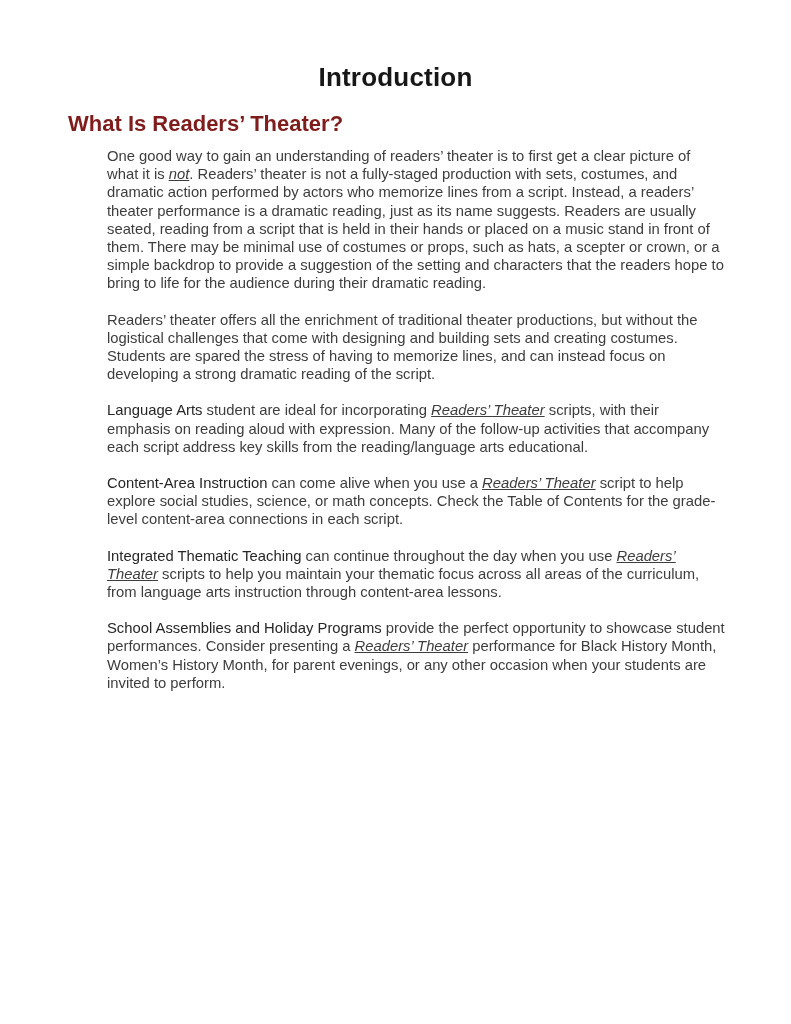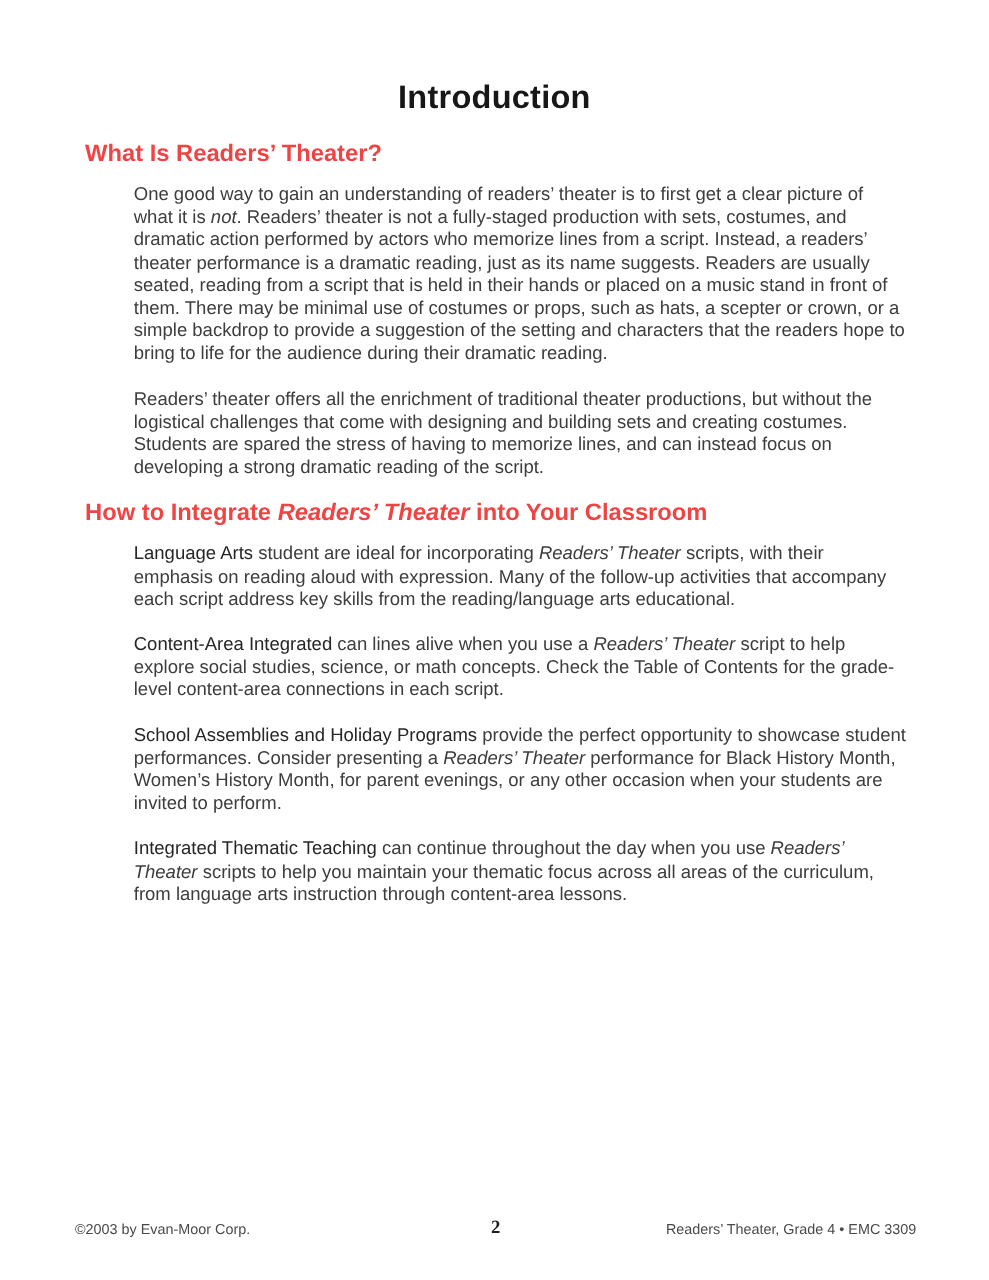--- a/index.html
+++ b/index.html
@@ -23,42 +23,43 @@
     margin: 0 0 22px 0;
     text-align: center;
     font-size: 26px;
     line-height: 30px;
     font-weight: 700;
     color: #171717;
     letter-spacing: 0.2px;
   }
   .section-heading {
     margin: 6px 0 14px 0;
-    font-size: 19px;
+    font-size: 22px;
     line-height: 19px;
     font-weight: 700;
-    color: #ef4444;
+    color: #7f1d1d;
   }
   .section-heading:first-of-type {
     margin-top: 0;
   }
   .body-para {
     margin: 0 0 18px 39px;
     width: 618px;
     font-size: 14.8px;
     line-height: 18.2px;
     color: #3d3d3d;
   }
   .body-para .run-b {
     font-weight: 400;
     color: #262626;
   }
   .body-para .run-i,
   .section-heading .run-i {
     font-style: italic;
+    text-decoration: underline;
   }
   .footer {
     position: absolute;
     left: 60px;
     right: 58px;
     bottom: 34px;
     height: 16px;
     font-size: 11.5px;
     color: #4a4a4a;
   }
@@ -90,26 +91,20 @@
 
   <h1 class="doc-title">Introduction</h1>
 
   <section>
     <h2 class="section-heading">What Is Readers’ Theater?</h2>
     <p class="body-para"><span>One good way to gain an understanding of readers’ theater is to first get a clear picture of what it is </span><span class="run-i">not</span><span>. Readers’ theater is not a fully-staged production with sets, costumes, and dramatic action performed by actors who memorize lines from a script. Instead, a readers’ theater performance is a dramatic reading, just as its name suggests. Readers are usually seated, reading from a script that is held in their hands or placed on a music stand in front of them. There may be minimal use of costumes or props, such as hats, a scepter or crown, or a simple backdrop to provide a suggestion of the setting and characters that the readers hope to bring to life for the audience during their dramatic reading.</span></p>
     <p class="body-para"><span>Readers’ theater offers all the enrichment of traditional theater productions, but without the logistical challenges that come with designing and building sets and creating costumes. Students are spared the stress of having to memorize lines, and can instead focus on developing a strong dramatic reading of the script.</span></p>
   </section>
 
   <section>
-    <h2 class="section-heading"><span>How to Integrate </span><span class="run-i">Readers’ Theater</span><span> into Your Classroom</span></h2>
     <p class="body-para"><span class="run-b">Language Arts</span><span> student are ideal for incorporating </span><span class="run-i">Readers’ Theater</span><span> scripts, with their emphasis on reading aloud with expression. Many of the follow-up activities that accompany each script address key skills from the reading/language arts educational.</span></p>
-    <p class="body-para"><span class="run-b">Content-Area Integrated</span><span> can lines alive when you use a </span><span class="run-i">Readers’ Theater</span><span> script to help explore social studies, science, or math concepts. Check the Table of Contents for the grade-level content-area connections in each script.</span></p>
+    <p class="body-para"><span class="run-b">Content-Area Instruction</span><span> can come alive when you use a </span><span class="run-i">Readers’ Theater</span><span> script to help explore social studies, science, or math concepts. Check the Table of Contents for the grade-level content-area connections in each script.</span></p>
+    <p class="body-para"><span class="run-b">Integrated Thematic Teaching</span><span> can continue throughout the day when you use </span><span class="run-i">Readers’ Theater</span><span> scripts to help you maintain your thematic focus across all areas of the curriculum, from language arts instruction through content-area lessons.</span></p>
     <p class="body-para"><span class="run-b">School Assemblies and Holiday Programs</span><span> provide the perfect opportunity to showcase student performances. Consider presenting a </span><span class="run-i">Readers’ Theater</span><span> performance for Black History Month, Women’s History Month, for parent evenings, or any other occasion when your students are invited to perform.</span></p>
-    <p class="body-para"><span class="run-b">Integrated Thematic Teaching</span><span> can continue throughout the day when you use </span><span class="run-i">Readers’ Theater</span><span> scripts to help you maintain your thematic focus across all areas of the curriculum, from language arts instruction through content-area lessons.</span></p>
   </section>
 
-  <footer class="footer">
-    <span class="footer-left">©2003 by Evan-Moor Corp.</span>
-    <span class="page-num">2</span>
-    <span class="footer-right">Readers’ Theater, Grade 4 • EMC 3309</span>
-  </footer>
 
 </div>
 
 </body></html>

